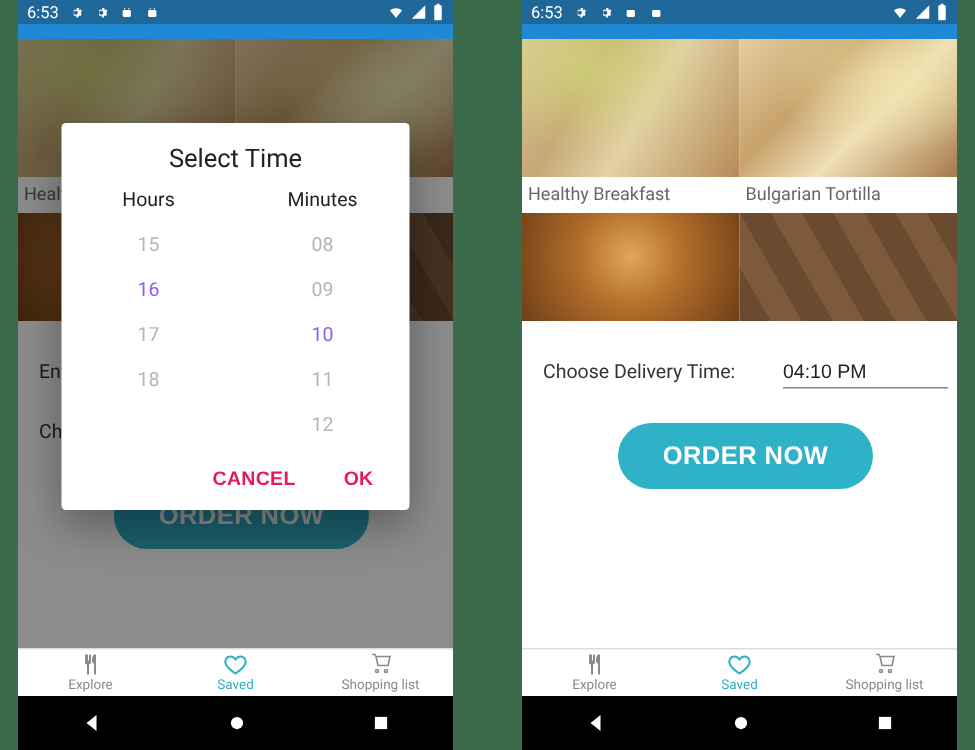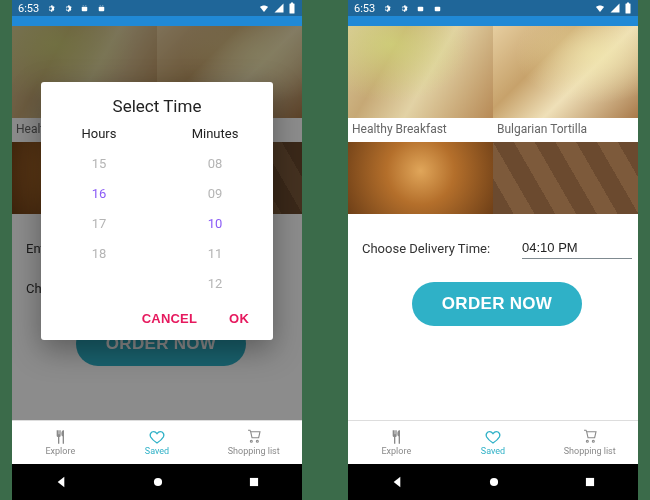--- a/index.html
+++ b/index.html
@@ -74,21 +74,21 @@
 
   .order-btn {
     display: block; margin: 14px auto 0 auto;
     background: #2fb1c7; color: #fff; font-weight: 600;
     border: none; border-radius: 22px; padding: 12px 30px;
     font-size: 17px; letter-spacing: .3px;
   }
 
   
   .tabbar {
-    height: 44px; border-top: 1px solid #ddd;
+    height: 32px; border-top: 1px solid #ddd;
     display: flex; background: #fff;
   }
   .tab {
     flex: 1; display: flex; flex-direction: column;
     align-items: center; justify-content: center; gap: 1px;
     font-size: 9px; color: #8a8a8a;
   }
   .tab.active { color: #2fb1c7; }
   .tab svg { width: 16px; height: 16px; }
 

